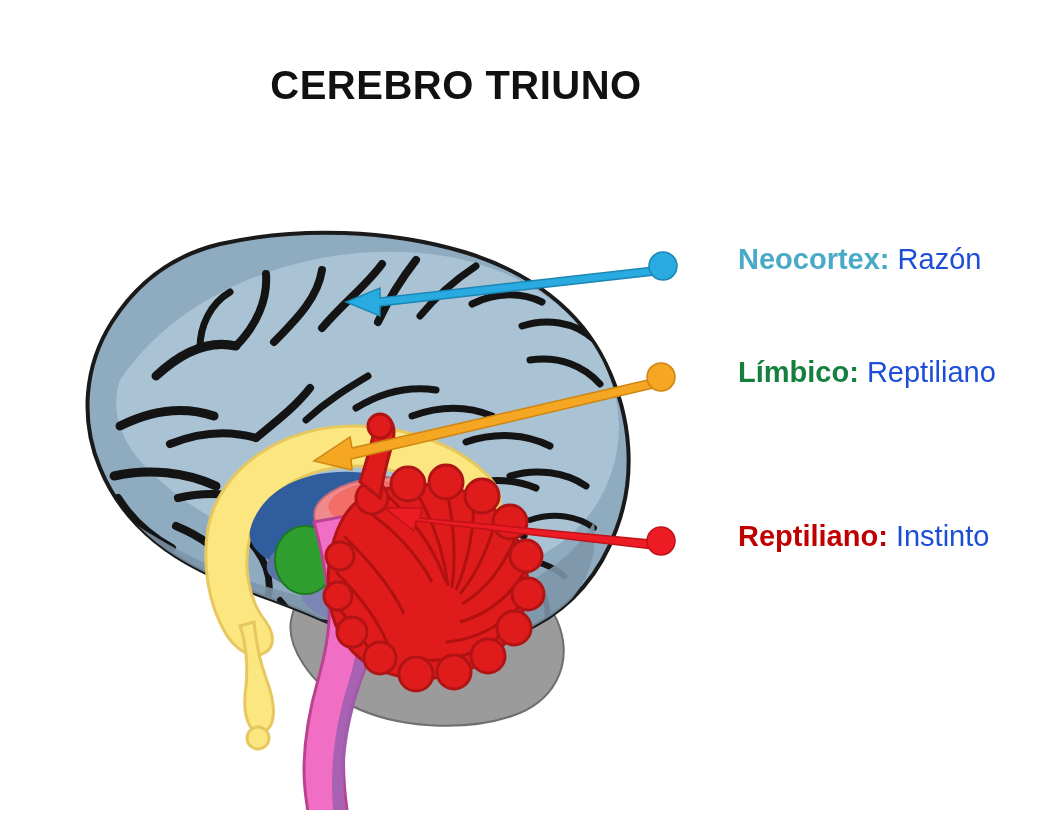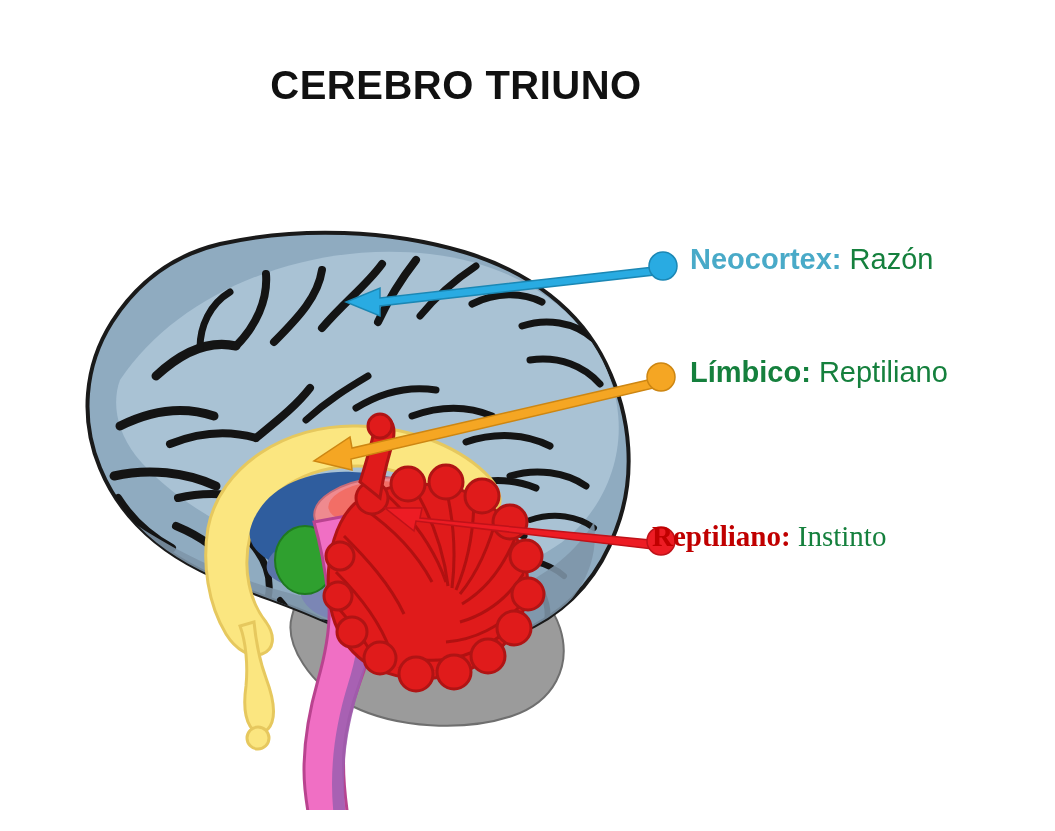--- a/index.html
+++ b/index.html
@@ -45,28 +45,29 @@
   }
   .callout {
     position: absolute;
     white-space: nowrap;
     font-family: "Liberation Sans", sans-serif;
     font-size: 29px;
     line-height: 1;
   }
   .callout .term {
     font-weight: bold;
+    margin-left: 48px;
   }
   .callout .desc {
-    color: #15803d;
+    color: #1d4ed8;
     font-weight: normal;
   }
   #callout-neocortex { left: 690px; top: 245px; }
   #callout-limbico   { left: 690px; top: 358px; }
-  #callout-reptiliano{ left: 652px; top: 522px; font-family: Liberation Serif, serif; }
+  #callout-reptiliano{ left: 690px; top: 522px; }
 
   .pointer-layer {
     position: absolute;
     inset: 0;
     pointer-events: none;
   }
   .pointer-layer svg { display: block; }
 </style>
 </head>
 <body>

